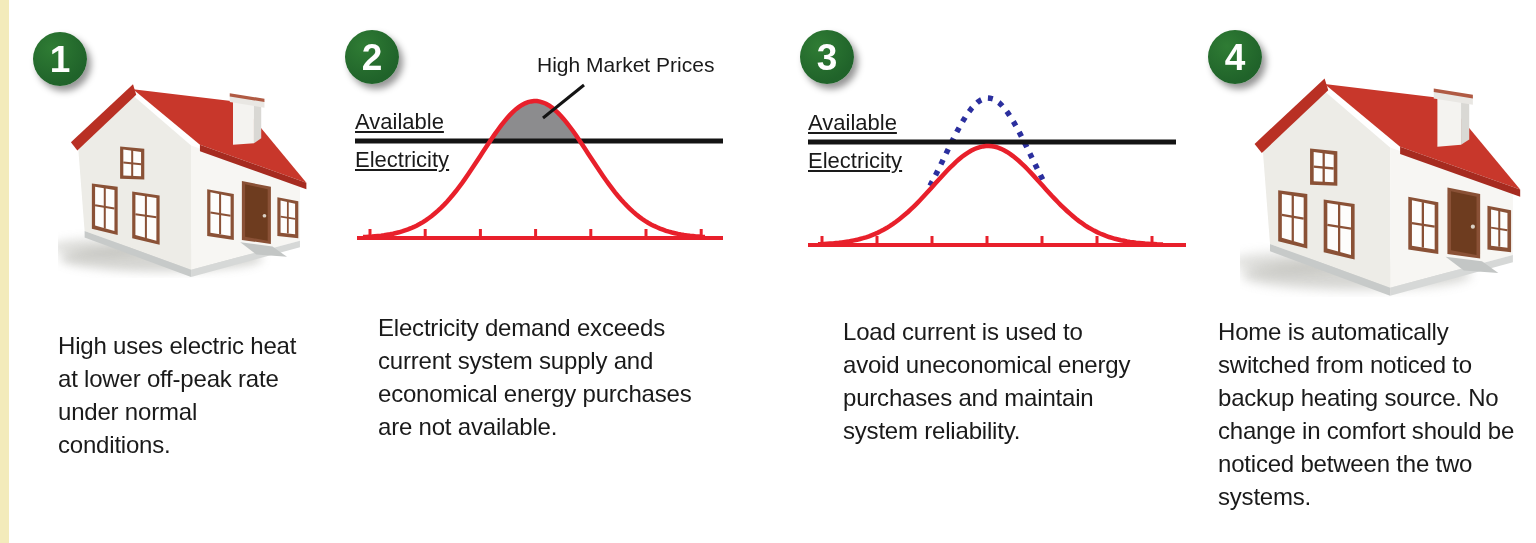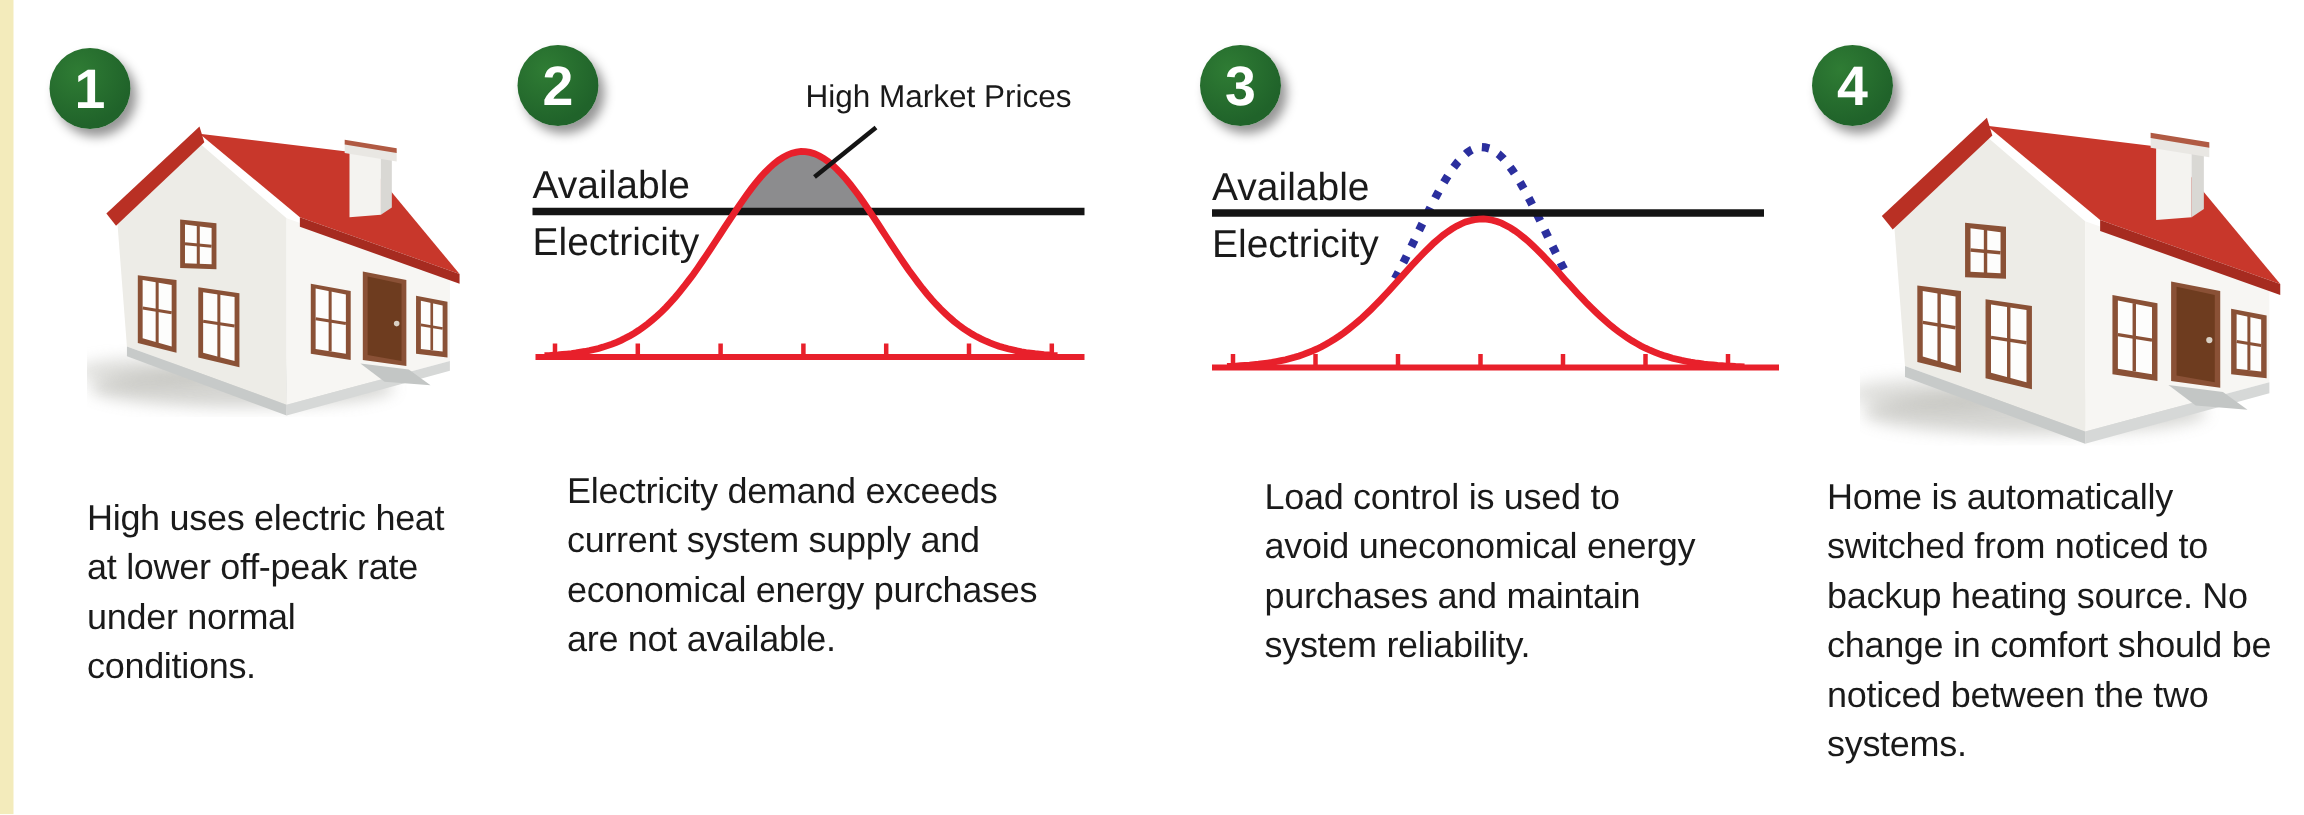--- a/index.html
+++ b/index.html
@@ -12,21 +12,21 @@
     position:absolute;width:54px;height:54px;border-radius:50%;
     background:radial-gradient(circle at 35% 30%, #2f7c34, var(--badge-green,#20632a) 70%);
     box-shadow:4px 5px 7px rgba(0,0,0,.42);
     display:flex;align-items:center;justify-content:center;
     color:#fff;font-weight:bold;font-size:37px;line-height:1;
   }
   .caption{position:absolute;font-size:24px;line-height:33px;letter-spacing:-0.2px;}
   .figure{position:absolute;}
   .chart{position:absolute;}
   .chart svg{position:absolute;left:0;top:0;overflow:visible;}
-  .chart-label{position:absolute;font-size:26px;line-height:1.05;white-space:nowrap;}
+  .chart-label{position:absolute;font-size:22px;line-height:1.05;white-space:nowrap;text-decoration:underline;}
   .annotation-label{position:absolute;font-size:21px;white-space:nowrap;}
   .stroke-red{stroke:var(--curve-red,#e8202b);fill:none;}
   .stroke-blue{stroke:var(--dotted-blue,#2b2f9e);fill:none;}
   .stroke-black{stroke:var(--line-black,#141414);fill:none;}
   .fill-gray{fill:var(--surplus-gray,#8c8c8e);stroke:none;}
   .roof{fill:var(--roof-red,#c8372b);}
   .roof-dark{fill:#a62b20;}
   .roof-trim{fill:#b93024;}
 </style>
 </head>
@@ -140,21 +140,21 @@
             <line x1="14" x2="14" y1="191" y2="200" stroke-width="3"></line>
             <line x1="69" x2="69" y1="191" y2="200" stroke-width="3"></line>
             <line x1="124" x2="124" y1="191" y2="200" stroke-width="3"></line>
             <line x1="179" x2="179" y1="191" y2="200" stroke-width="3"></line>
             <line x1="234" x2="234" y1="191" y2="200" stroke-width="3"></line>
             <line x1="289" x2="289" y1="191" y2="200" stroke-width="3"></line>
             <line x1="344" x2="344" y1="191" y2="200" stroke-width="3"></line>
           </g>
       </svg>
     </div>
-    <p class="caption" style="left:843px;top:291px;width:295px">Load control is used to avoid uneconomical energy purchases and maintain system reliability.</p>
+    <p class="caption" style="left:843px;top:291px;width:295px">Load current is used to avoid uneconomical energy purchases and maintain system reliability.</p>
   </section>
 
   <section>
     <div class="badge" style="left:1208px;top:30px">4</div>
     <svg class="figure" style="left:1240px;top:60px" width="282" height="237" viewBox="0 0 310 260">
         <use href="#house-shape"></use>
       </svg>
     <p class="caption" style="left:1218px;top:291px;width:300px">Home is automatically switched from noticed to backup heating source. No change in comfort should be noticed between the two systems.</p>
   </section>
 

